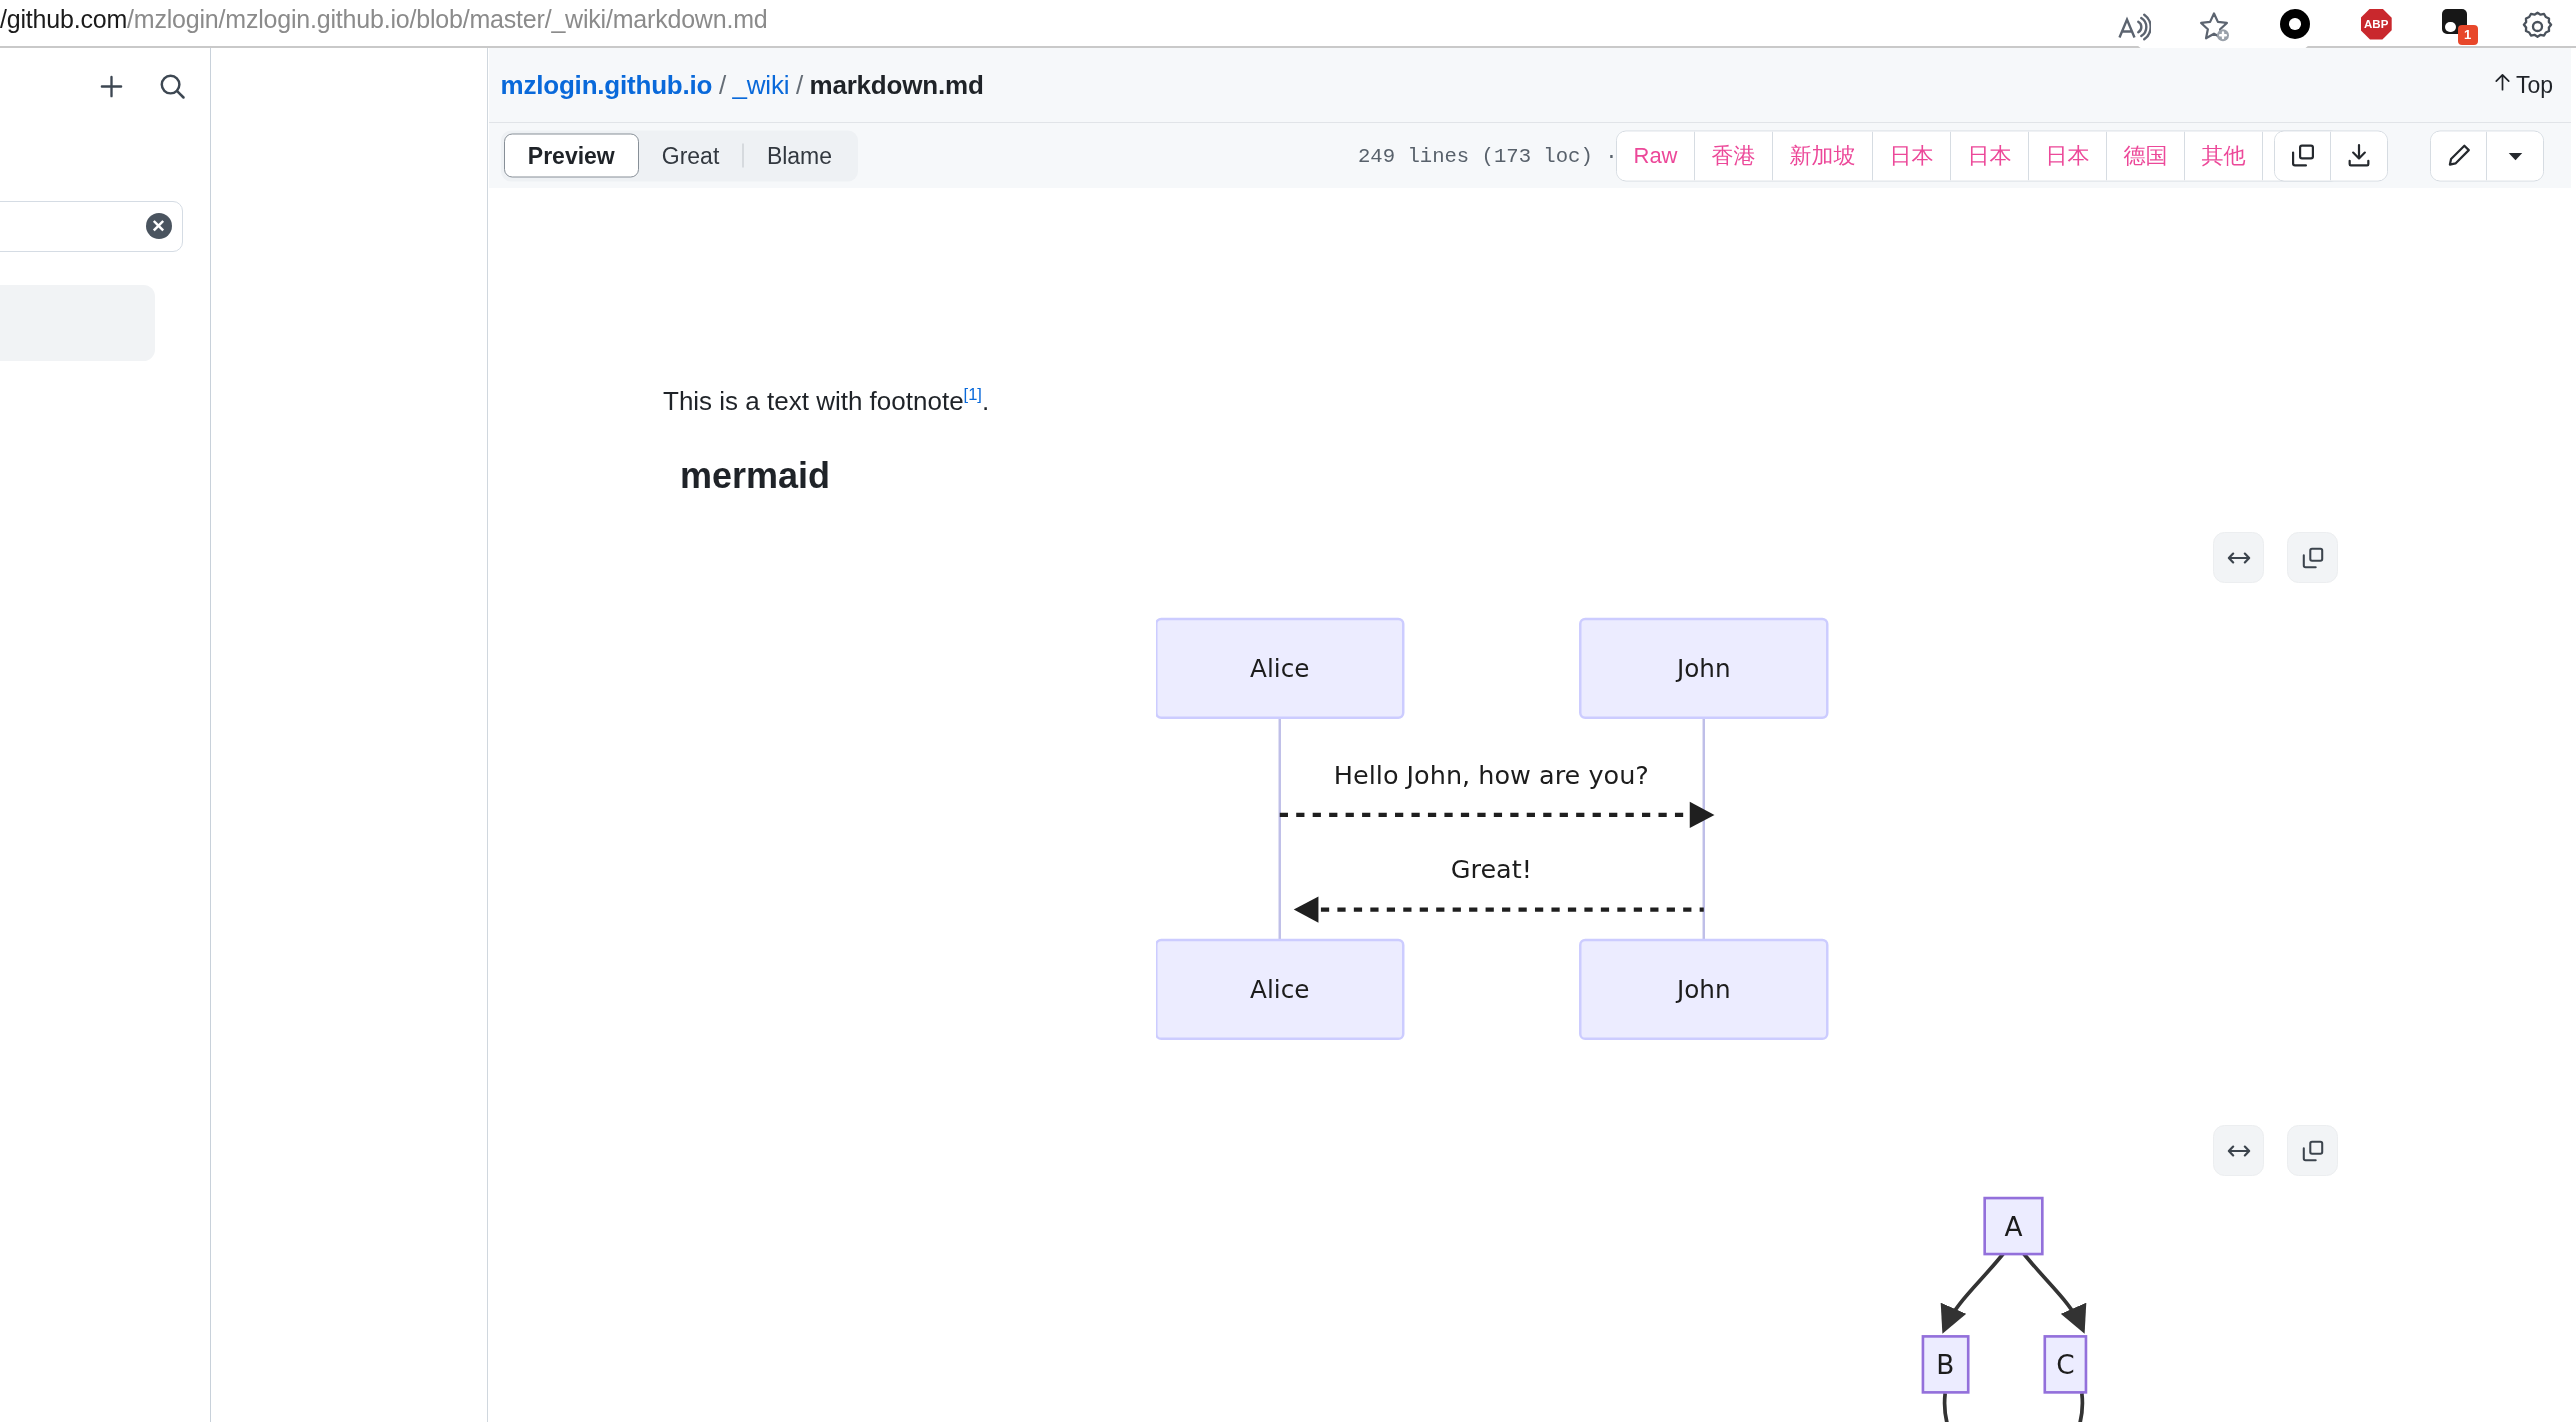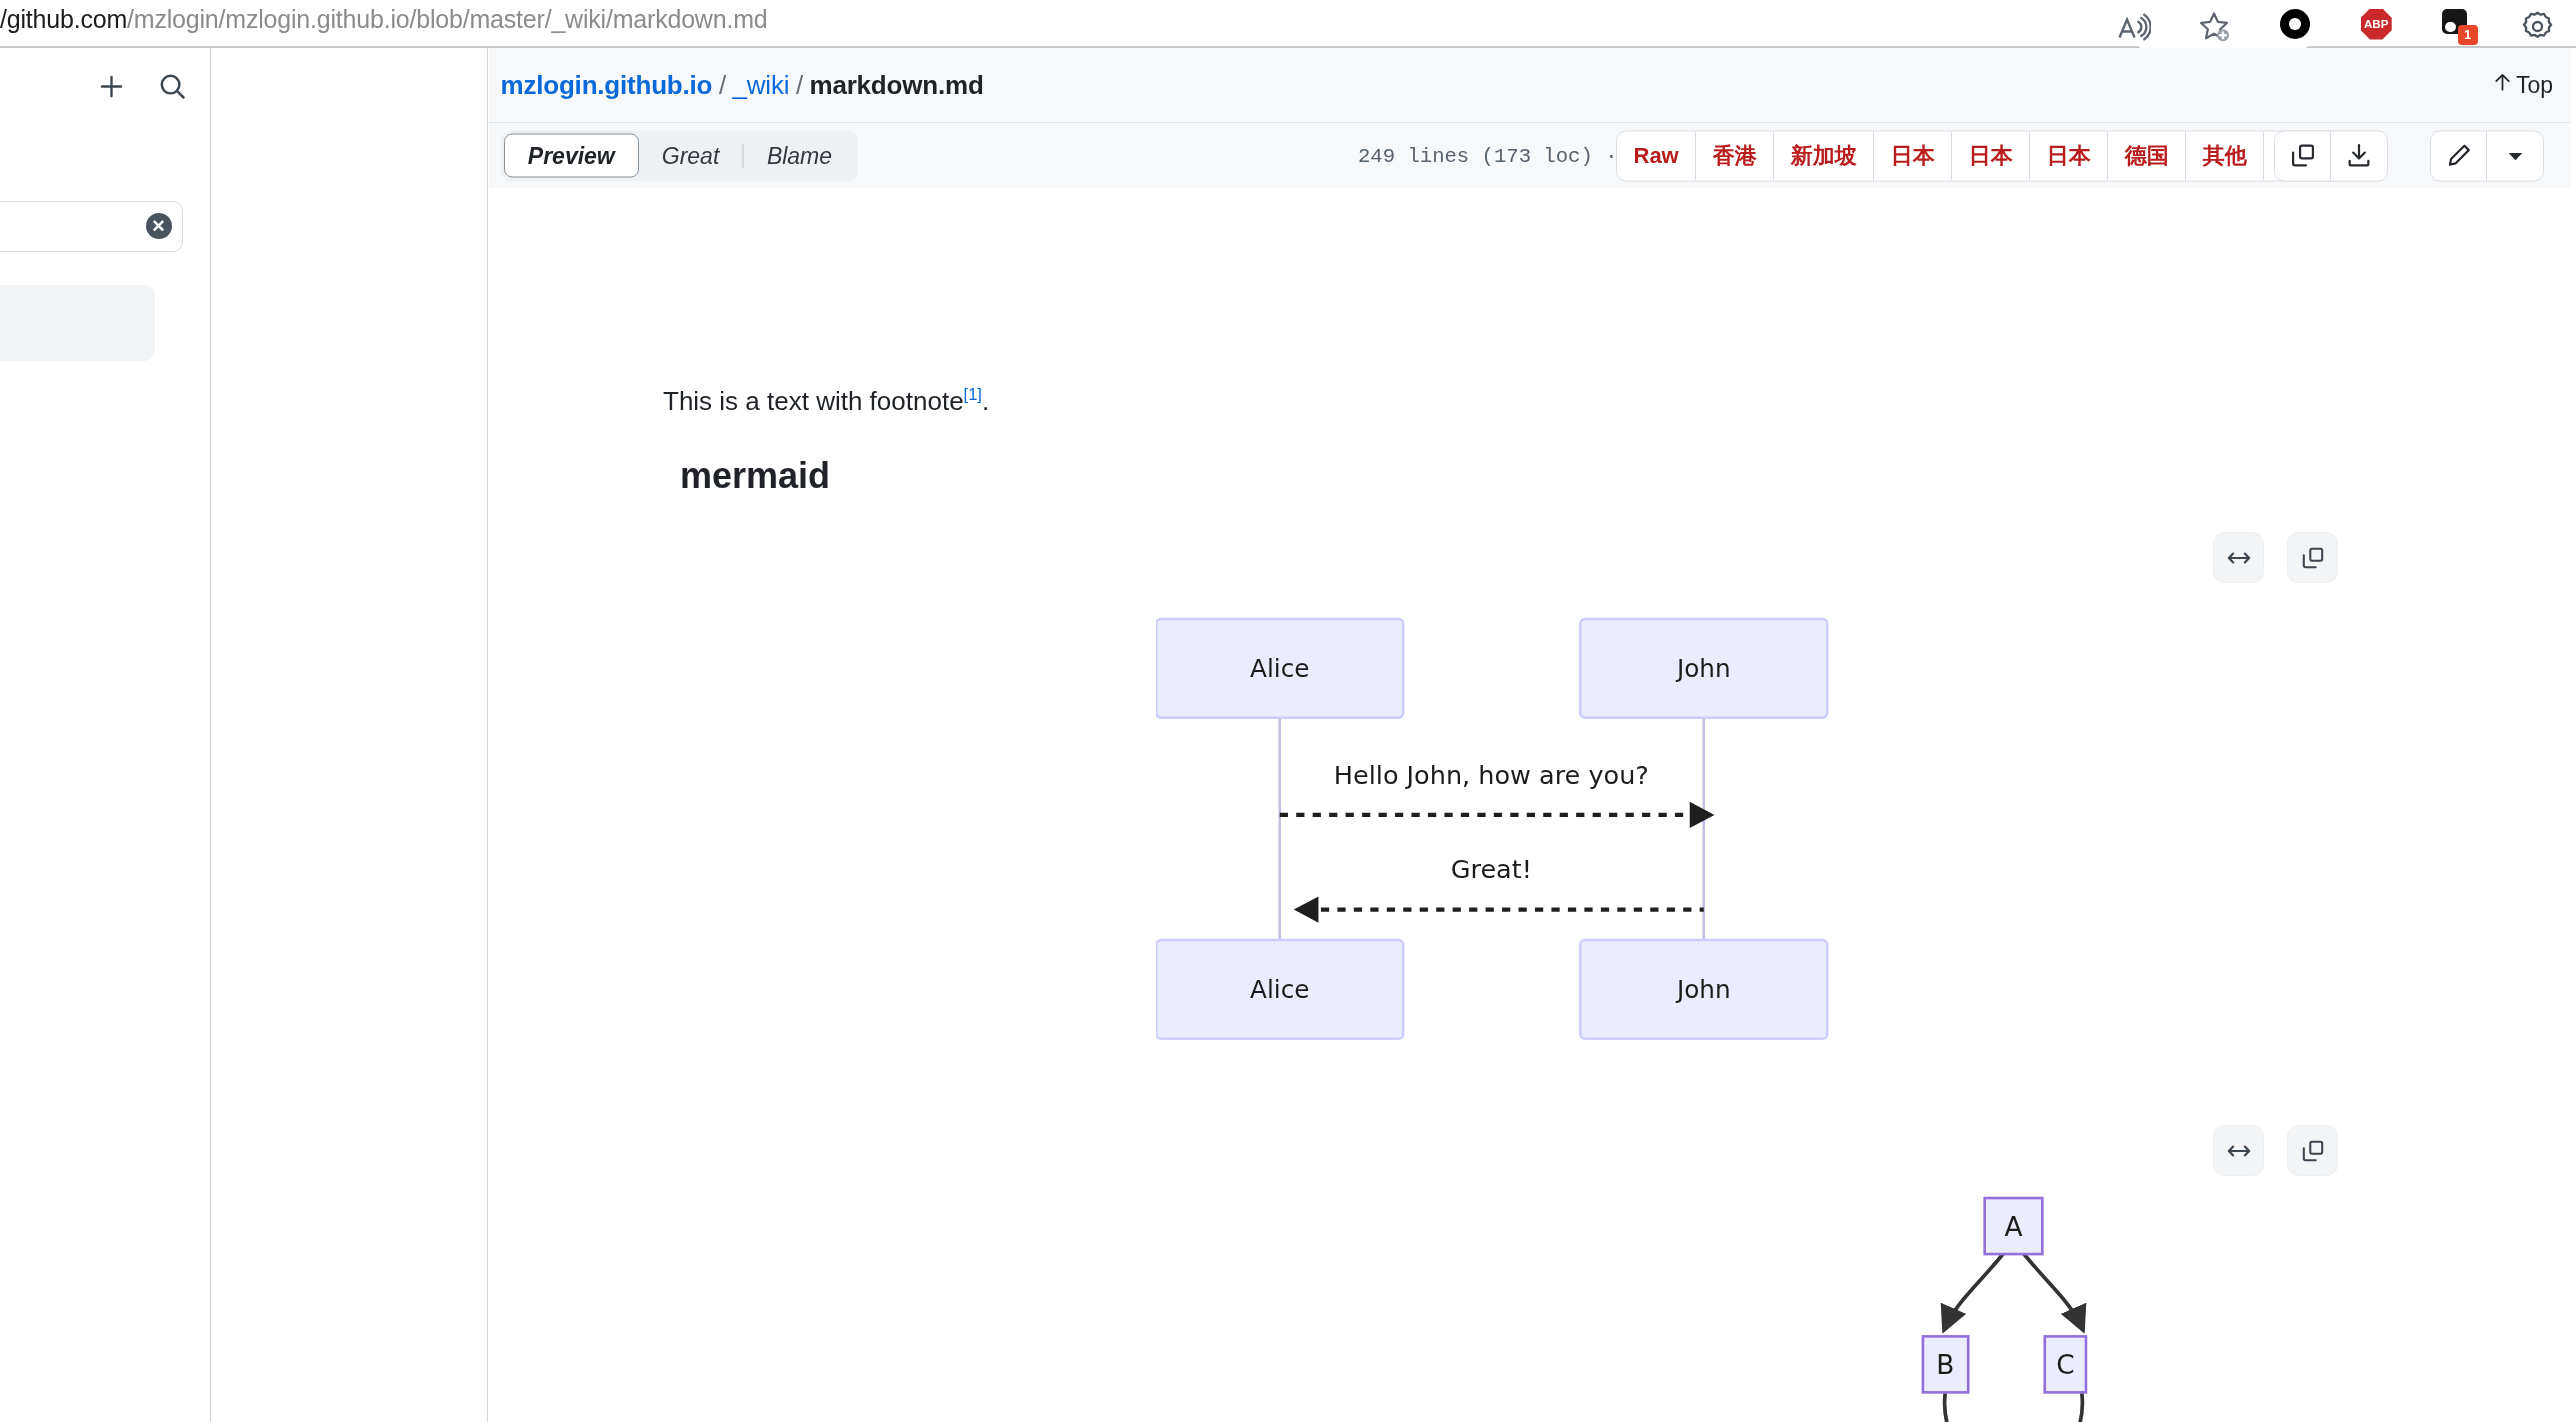--- a/index.html
+++ b/index.html
@@ -143,21 +143,21 @@
 
   #gh-toolbar {
     position: absolute; left: 0; top: 74px; width: 2087px; height: 66px;
     background: #f6f8fa;
     border-top: 1.6px solid #e1e4e8;
     display: flex; align-items: center;
   }
   #view-switch {
     position: absolute; left: 11.5px; top: 50%; transform: translateY(-50%);
     height: 51px; display: flex; align-items: stretch;
-    background: #eef1f4; border-radius: 10px; padding: 3.3px; font-style: italic;
+    background: #eef1f4; border-radius: 10px; padding: 3.3px;
   }
   .view-tab {
     display: flex; align-items: center; justify-content: center;
     padding: 0 23px; font-size: 23px; color: #32383f; cursor: pointer;
     border-radius: 8.2px; white-space: nowrap;
   }
   .view-tab.active {
     background: #ffffff; color: #1f2328; font-weight: 700;
     border: 1.6px solid #878f97;
   }
@@ -170,22 +170,22 @@
   }
 
   #mirror-group {
     position: absolute; left: 1127px; top: 50%; transform: translateY(-50%);
     height: 51px; display: flex; align-items: stretch;
     border: 1.6px solid #d6dce2; border-radius: 10px; overflow: hidden;
     background: #fff;
   }
   .mirror-btn {
     display: flex; align-items: center; justify-content: center;
-    padding: 0 16.5px; font-size: 22px; color: #b91c1c; cursor: pointer;
-    border-right: 1.6px solid #d6dce2; white-space: nowrap; background: #fff; font-weight: bold;
+    padding: 0 16.5px; font-size: 22px; color: #ec4899; cursor: pointer;
+    border-right: 1.6px solid #d6dce2; white-space: nowrap; background: #fff;
   }
   .mirror-btn:last-child { border-right: none; }
 
   #copy-dl-group {
     position: absolute; left: 1785px; top: 50%; transform: translateY(-50%);
     height: 51px; display: flex; align-items: stretch;
     border: 1.6px solid #d6dce2; border-radius: 10px; overflow: hidden; background: #fff;
   }
   #edit-group {
     position: absolute; left: 1941px; top: 50%; transform: translateY(-50%);

